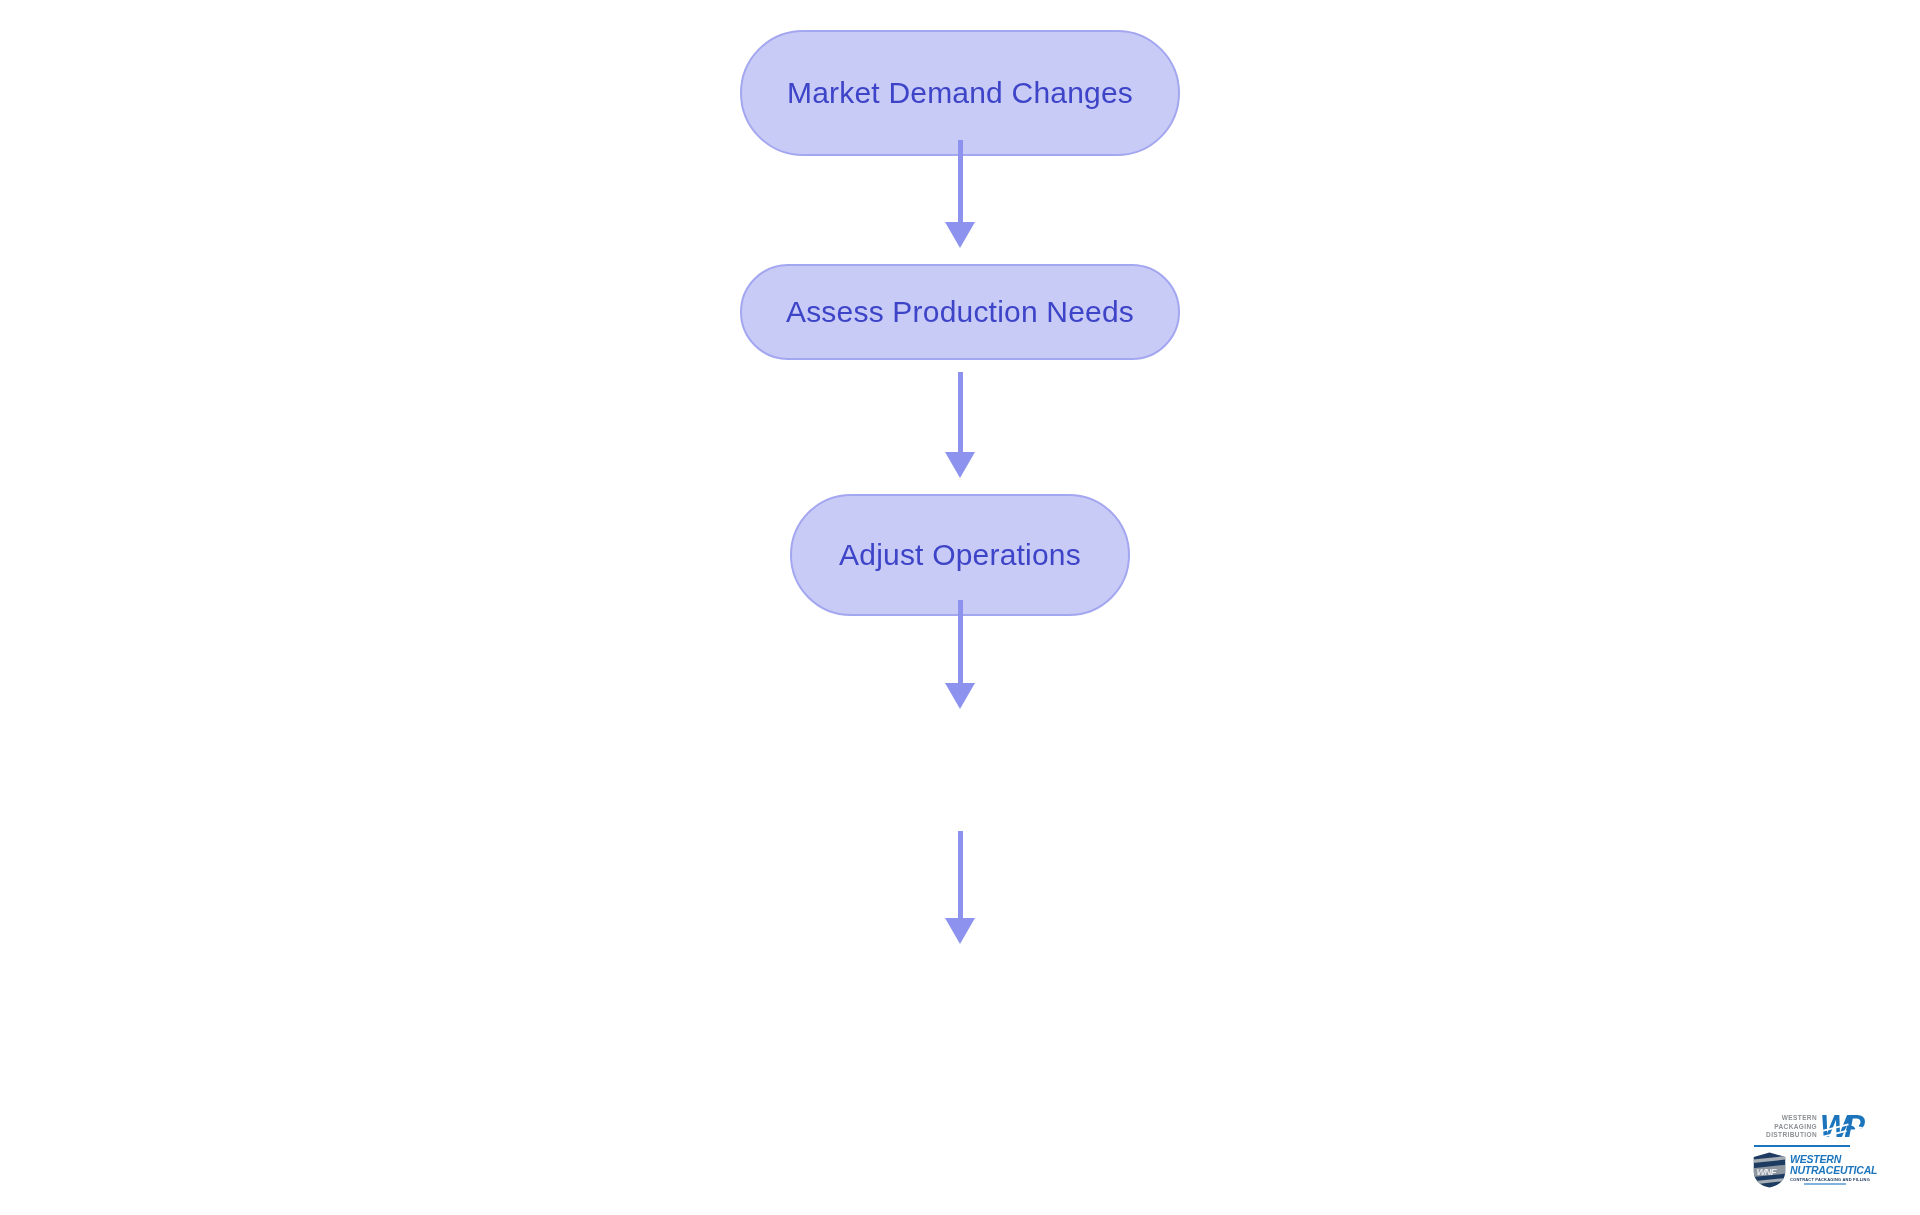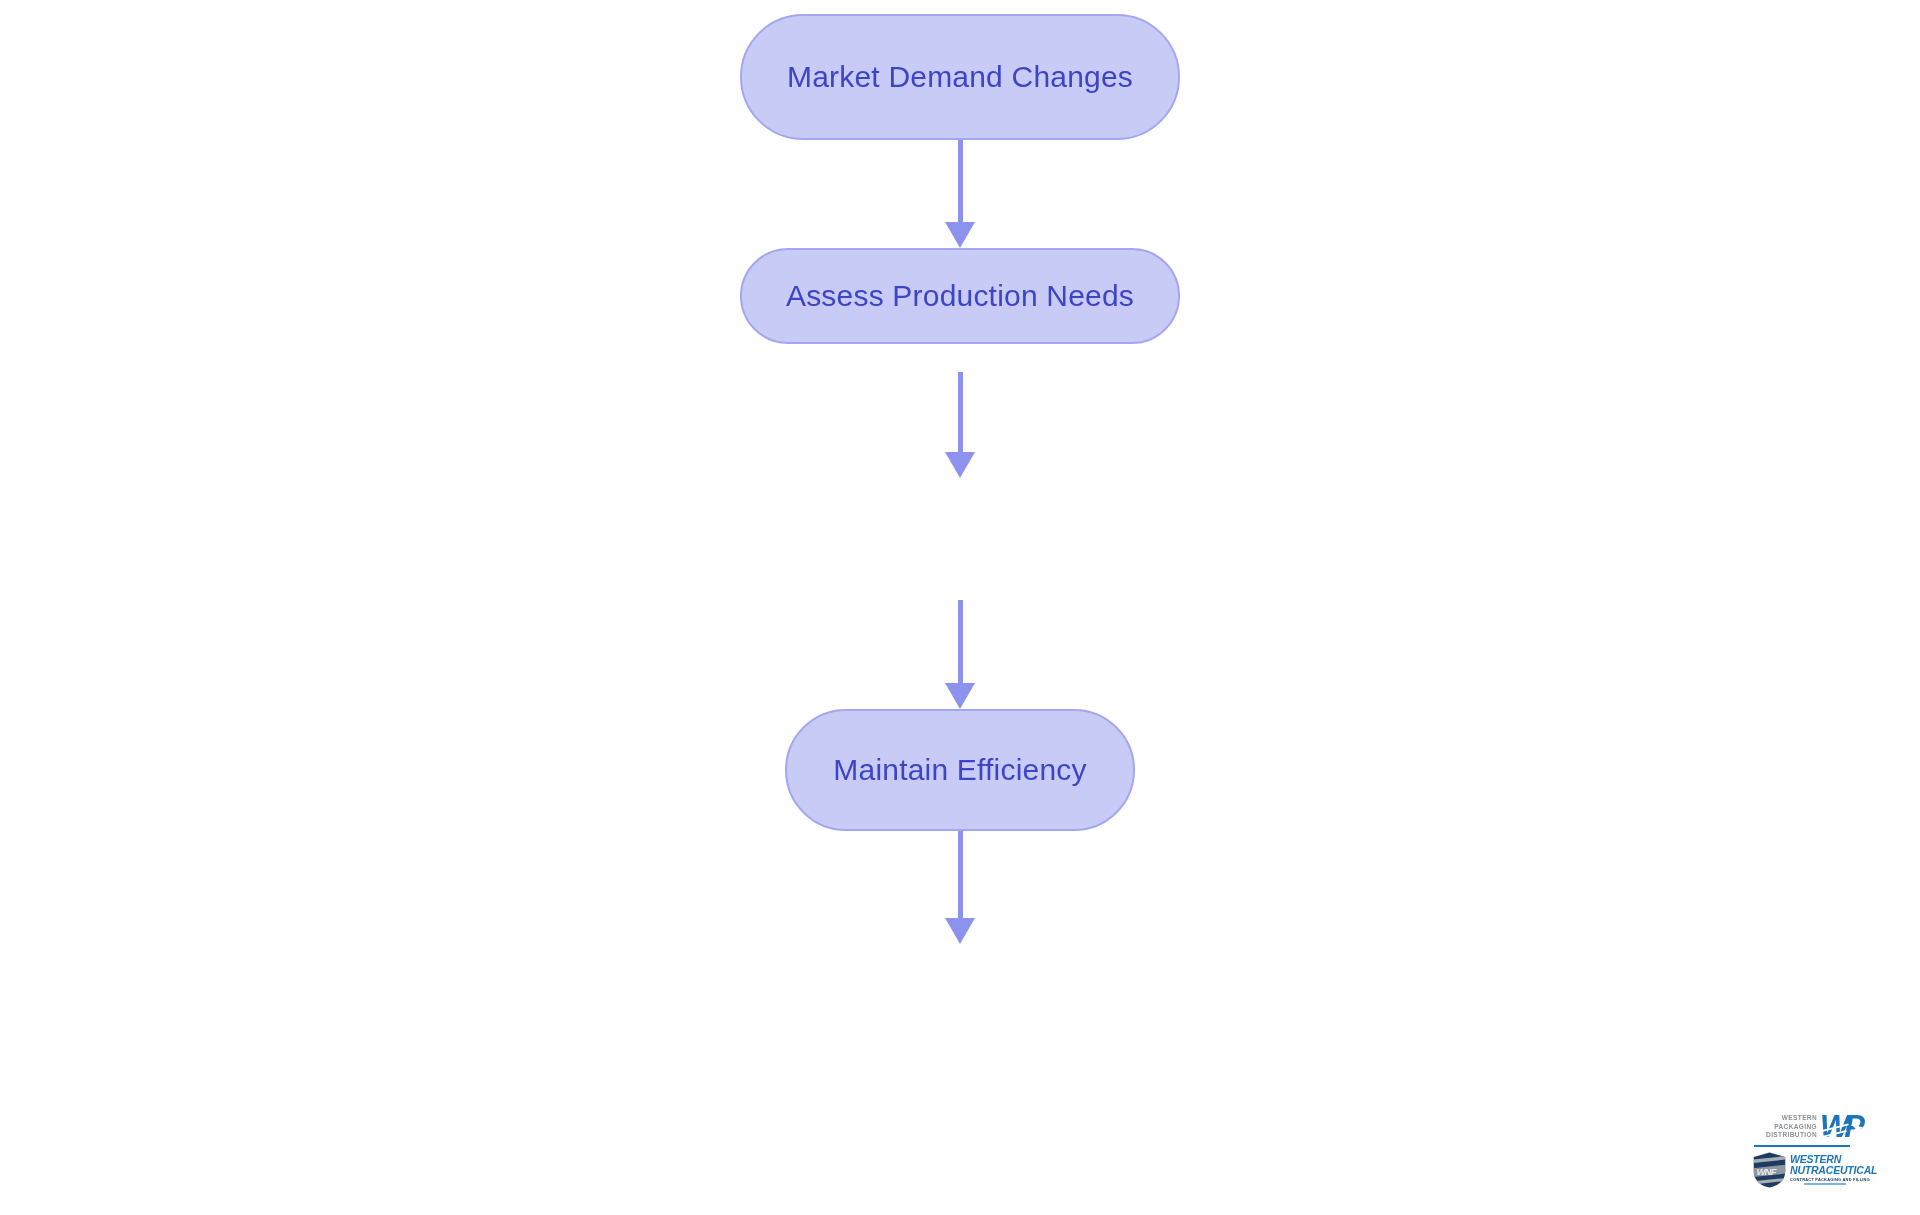--- a/index.html
+++ b/index.html
@@ -19,20 +19,21 @@
   .node{
     position:absolute;
     background:var(--node-fill);
     border:2px solid var(--node-border);
     border-radius:63px;
     display:flex;align-items:center;justify-content:center;
     font-size:30px;
     color:var(--node-text);
     letter-spacing:.2px;
     white-space:nowrap;
+    margin-top:16px;
   }
   .n1{left:740px;top:14px;width:440px;height:126px;}
   .n2{left:740px;top:248px;width:440px;height:96px;}
   .n3{left:790px;top:478px;width:340px;height:122px;}
   .n4{left:785px;top:709px;width:350px;height:122px;}
   .n5{left:759px;top:944px;width:402px;height:122px;}
 
   
   .arrow{position:absolute;left:945px;width:30px;}
   .a1{top:140px;height:108px;}
@@ -104,29 +105,29 @@
 
   <div class="node n2">
     <span>Assess Production Needs</span>
   </div>
 
   <div class="arrow a2">
     <div class="arrow-line"></div>
     <div class="arrow-head"></div>
   </div>
 
+  <div class="node n3">
+    <span>Adjust Operations</span>
+  </div>
 
   <div class="arrow a3">
     <div class="arrow-line"></div>
     <div class="arrow-head"></div>
   </div>
 
-  <div class="node n4">
-    <span>Maintain Efficiency</span>
-  </div>
 
   <div class="arrow a4">
     <div class="arrow-line"></div>
     <div class="arrow-head"></div>
   </div>
 
 
   <div class="brand">
 
     <div class="brand-top">

